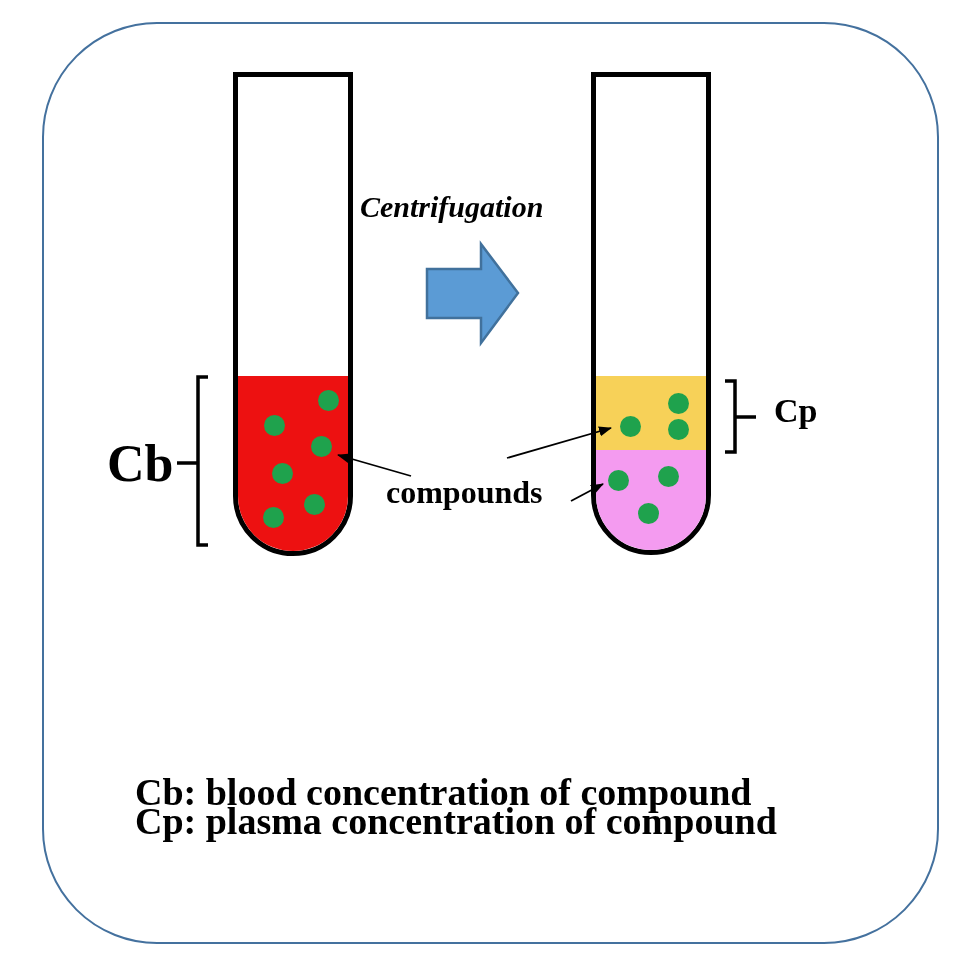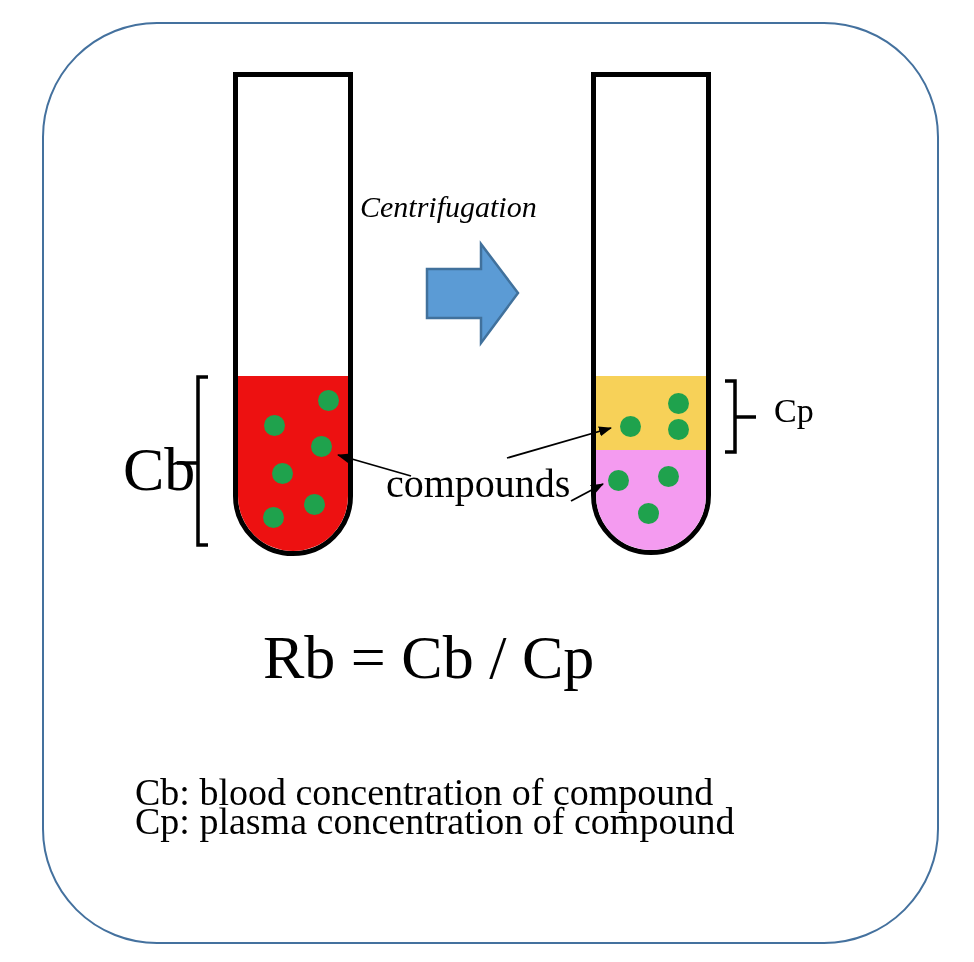--- a/index.html
+++ b/index.html
@@ -51,26 +51,26 @@
     width: 974px; height: 962px;
     z-index: 3;
     pointer-events: none;
   }
   .label {
     position: absolute;
     color: var(--text-black, #000);
     z-index: 4;
     line-height: 1;
     white-space: nowrap;
-    font-weight: normal;
+    font-weight: bold;
   }
   .centrifugation { left: 360px; top: 192px; font-size: 30px; font-style: italic; }
-  .cb-label       { left: 107px; top: 438px; font-size: 62px; margin-left: 16px; }
+  .cb-label       { left: 107px; top: 438px; font-size: 52px; }
   .cp-label       { left: 774px; top: 394px; font-size: 34px; }
-  .compounds      { left: 386px; top: 464px; font-size: 40px; }
+  .compounds      { left: 386px; top: 476px; font-size: 32px; }
   .formula        { left: 263px; top: 626px; font-size: 62px; }
   .definition-1   { left: 135px; top: 729px; font-size: 38px; margin-top: 44px; }
   .definition-2   { left: 135px; top: 802px; font-size: 38px; }
 </style>
 </head>
 <body>
 
 <div class="canvas">
 
   <div class="frame"></div>
@@ -114,16 +114,15 @@
 
     <line x1="411" y1="476" x2="338" y2="455" stroke="#000" stroke-width="1.8" marker-end="url(#ah)"></line>
     <line x1="507" y1="458" x2="611" y2="428" stroke="#000" stroke-width="1.8" marker-end="url(#ah)"></line>
     <line x1="571" y1="501" x2="603" y2="484" stroke="#000" stroke-width="1.8" marker-end="url(#ah)"></line>
   </svg>
 
   <div class="label centrifugation">Centrifugation</div>
   <div class="label cb-label">Cb</div>
   <div class="label cp-label">Cp</div>
   <div class="label compounds">compounds</div>
-  <div class="label formula">Rb = Cb / Cp</div>
   <div class="label definition-1">Cb: blood concentration of compound</div>
   <div class="label definition-2">Cp: plasma concentration of compound</div>
 </div>
 
 </body></html>

